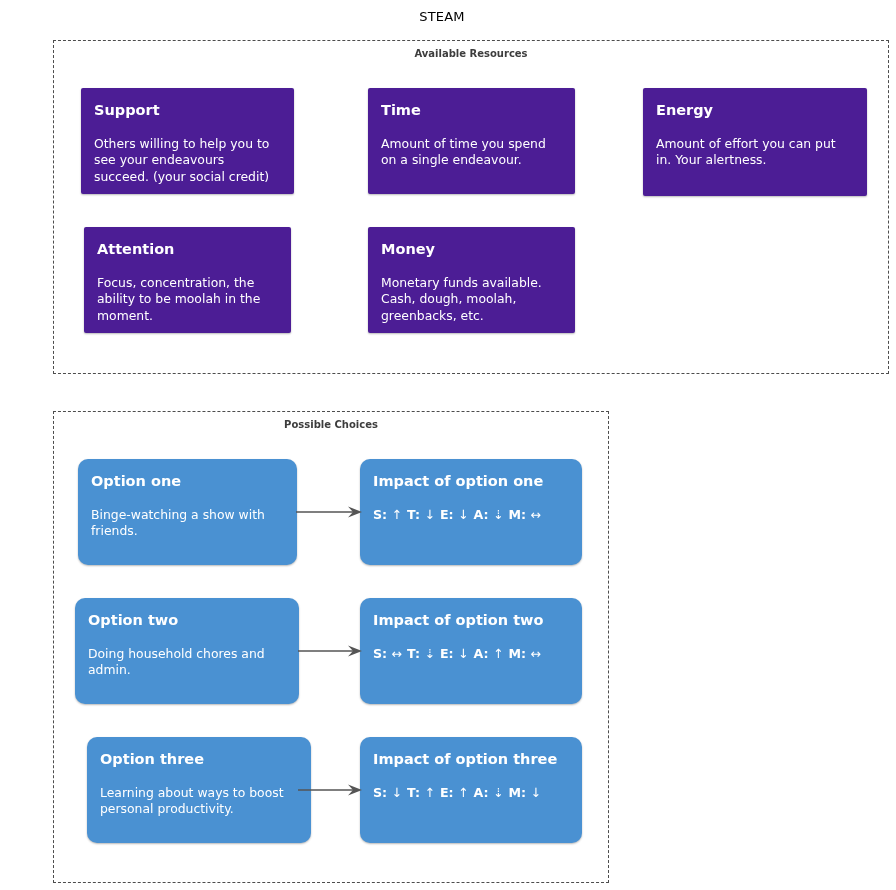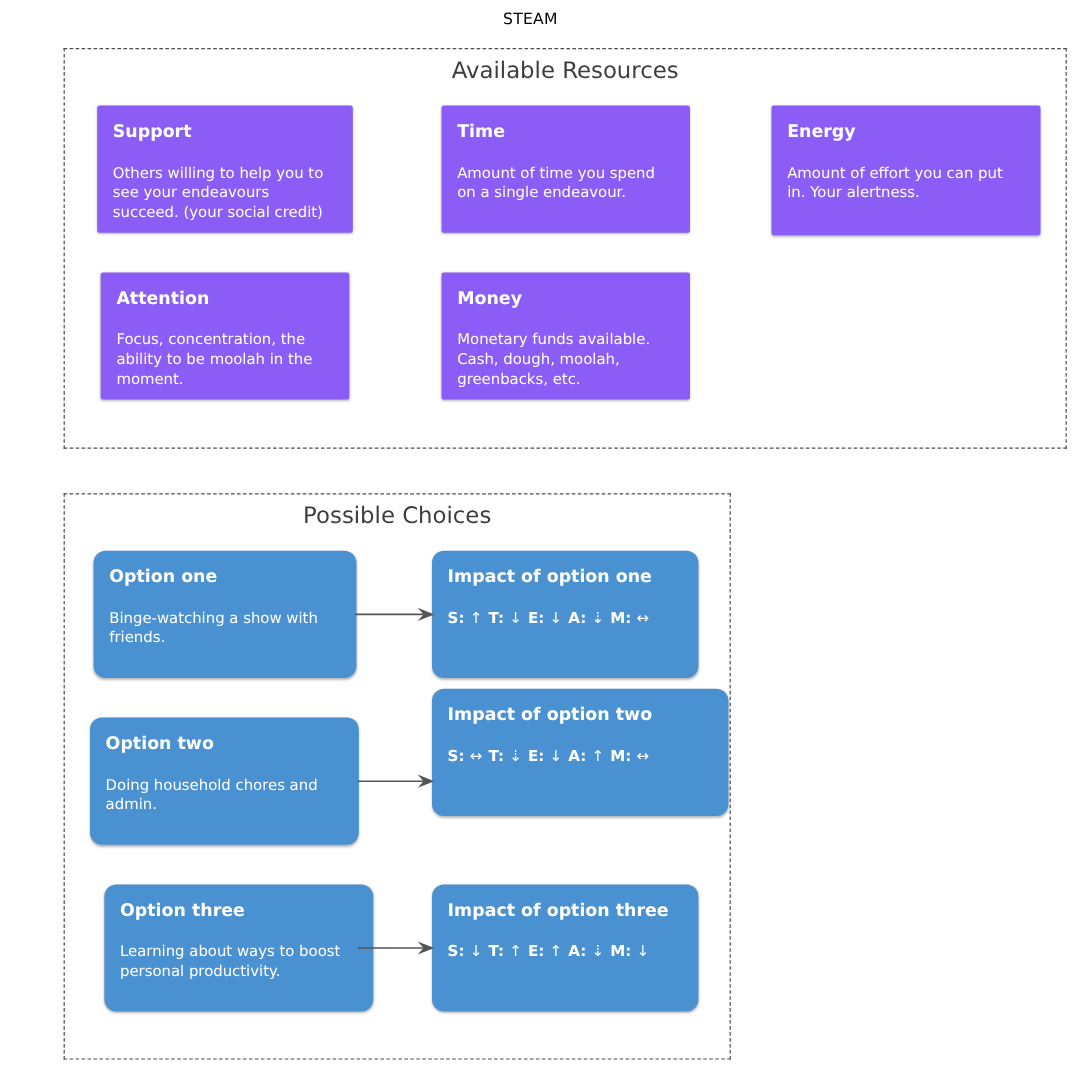--- a/index.html
+++ b/index.html
@@ -45,38 +45,38 @@
     left: 53px;
     top: 411px;
     width: 556px;
     height: 472px;
   }
   .group-title {
     position: absolute;
     left: 0;
     width: 100%;
     text-align: center;
-    font-size: 19px;
-    font-weight: normal;
+    font-size: 10px;
+    font-weight: bold;
     color: #3d3d3d;
   }
   #resources-title { top: 7px; }
   #choices-title   { top: 7px; }
 
   
   .card {
     position: absolute;
     box-sizing: border-box;
     padding: 14px 13px 10px 13px;
     color: #ffffff;
     border-radius: 2px;
     box-shadow: 0 1px 2px rgba(0,0,0,0.28);
     overflow: hidden;
   }
-  .card-resource { background: #8b5cf6; }
+  .card-resource { background: #4c1d95; }
   .card-choice   { background: #4a91d2; border-radius: 10px; }
 
   .card-title {
     font-size: 14.5px;
     font-weight: bold;
     line-height: 1.15;
     margin-bottom: 17px;
     white-space: nowrap;
   }
   .card-body {
@@ -91,21 +91,21 @@
   #card-energy  { left: 643px; top: 88px; width: 224px; height: 108px; }
   
   #card-attention { left: 84px;  top: 227px; width: 207px; height: 106px; }
   #card-money     { left: 368px; top: 227px; width: 207px; height: 106px; }
 
   
   #card-option-one    { left: 78px;  top: 459px; width: 219px; height: 106px; }
   #card-option-two    { left: 75px;  top: 598px; width: 224px; height: 106px; }
   #card-option-three  { left: 87px;  top: 737px; width: 224px; height: 106px; }
   #card-impact-one    { left: 360px; top: 459px; width: 222px; height: 106px; }
-  #card-impact-two    { left: 360px; top: 574px; width: 247px; height: 106px; }
+  #card-impact-two    { left: 360px; top: 598px; width: 222px; height: 106px; }
   #card-impact-three  { left: 360px; top: 737px; width: 222px; height: 106px; }
 
   .impact-line {
     font-size: 12.6px;
     line-height: 1.2;
     white-space: nowrap;
     margin-top: 4px;
   }
   .impact-key { font-weight: bold; }
   .impact-key-plain { font-weight: bold; }

